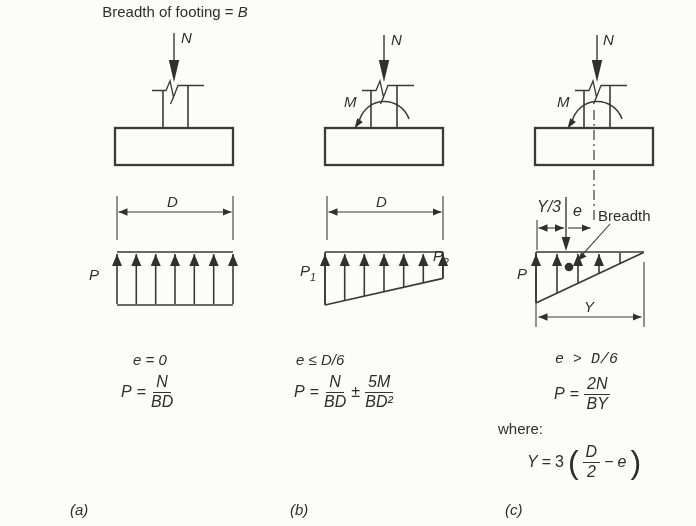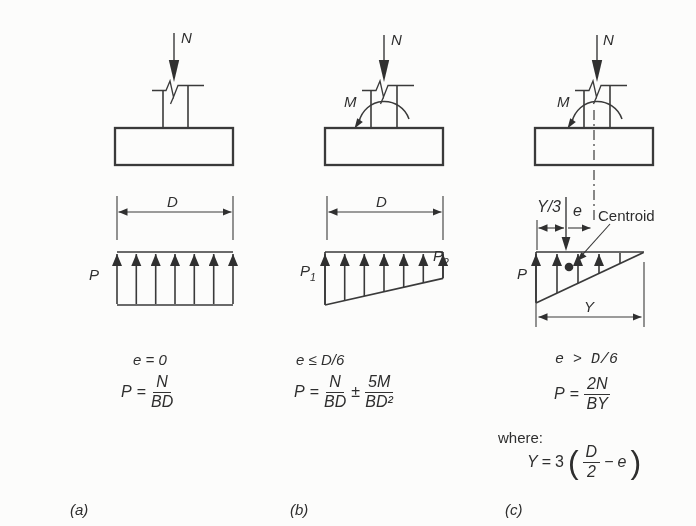--- a/index.html
+++ b/index.html
@@ -126,20 +126,23 @@
       <line x1="620" y1="263.4" x2="620" y2="253"></line>
     </g>
   </g>
   <g stroke="#3a3a3a" fill="none" stroke-width="1.1">
     <line x1="536" y1="303" x2="536" y2="327"></line>
     <line x1="644" y1="262" x2="644" y2="327"></line>
     <line x1="538.5" y1="317" x2="641.5" y2="317" marker-start="url(#ah)" marker-end="url(#ah)"></line>
   </g>
 </svg>
 
+  <div class="t title" style="left:60px;top:3px;width:230px;">
+    <span>Breadth of footing = </span><span class="it">B</span>
+  </div>
 
   <div class="t it" style="left:181px;top:29px;">N</div>
   <div class="t it" style="left:167px;top:193px;">D</div>
   <div class="t it" style="left:89px;top:266px;">P</div>
   <div class="t it" style="left:133px;top:351px;font-style:italic;">e = 0</div>
   <div class="t formula" style="left:121px;top:374px;">
     <span class="it">P</span>
     <span>=</span>
     <span class="frac">
       <span class="num">N</span>
@@ -170,33 +173,33 @@
       <span class="num">5M</span>
       <span class="den">BD²</span>
     </span>
   </div>
   <div class="t it" style="left:290px;top:501px;">(b)</div>
 
   <div class="t it" style="left:603px;top:31px;">N</div>
   <div class="t it" style="left:557px;top:93px;">M</div>
   <div class="t it small" style="left:537px;top:198px;">Y/3</div>
   <div class="t it small" style="left:573px;top:202px;">e</div>
-  <div class="t" style="left:598px;top:207px;">Centroid</div>
+  <div class="t" style="left:598px;top:207px;">Breadth</div>
   <div class="t it" style="left:517px;top:265px;">P</div>
   <div class="t it" style="left:584px;top:298px;">Y</div>
   <div class="t it" style="left:555px;top:351px;font-family:Liberation Mono, monospace;">e &gt; D/6</div>
   <div class="t formula" style="left:554px;top:376px;">
     <span class="it">P</span>
     <span>=</span>
     <span class="frac">
       <span class="num">2N</span>
       <span class="den">BY</span>
     </span>
   </div>
-  <div class="t" style="left:498px;top:420px;margin-top:9px;">where:</div>
+  <div class="t" style="left:498px;top:420px;">where:</div>
   <div class="t formula" style="left:527px;top:444px;gap:4px;">
     <span class="it">Y</span>
     <span>=</span>
     <span>3</span>
     <span class="paren">(</span>
     <span class="frac">
       <span class="num">D</span>
       <span class="den">2</span>
     </span>
     <span>−</span>

